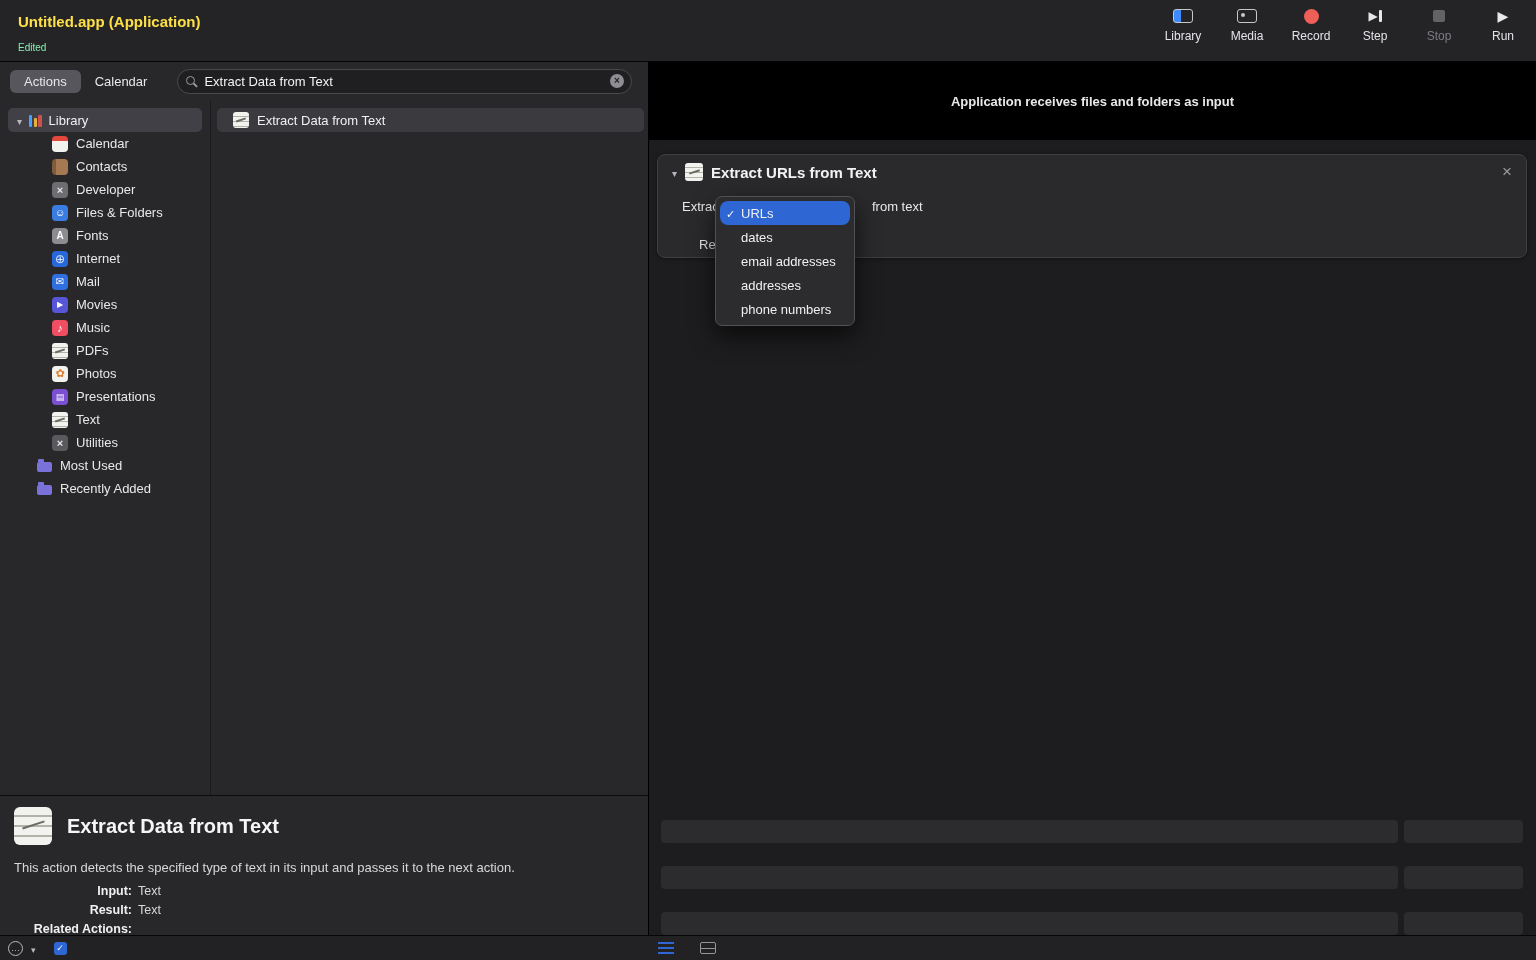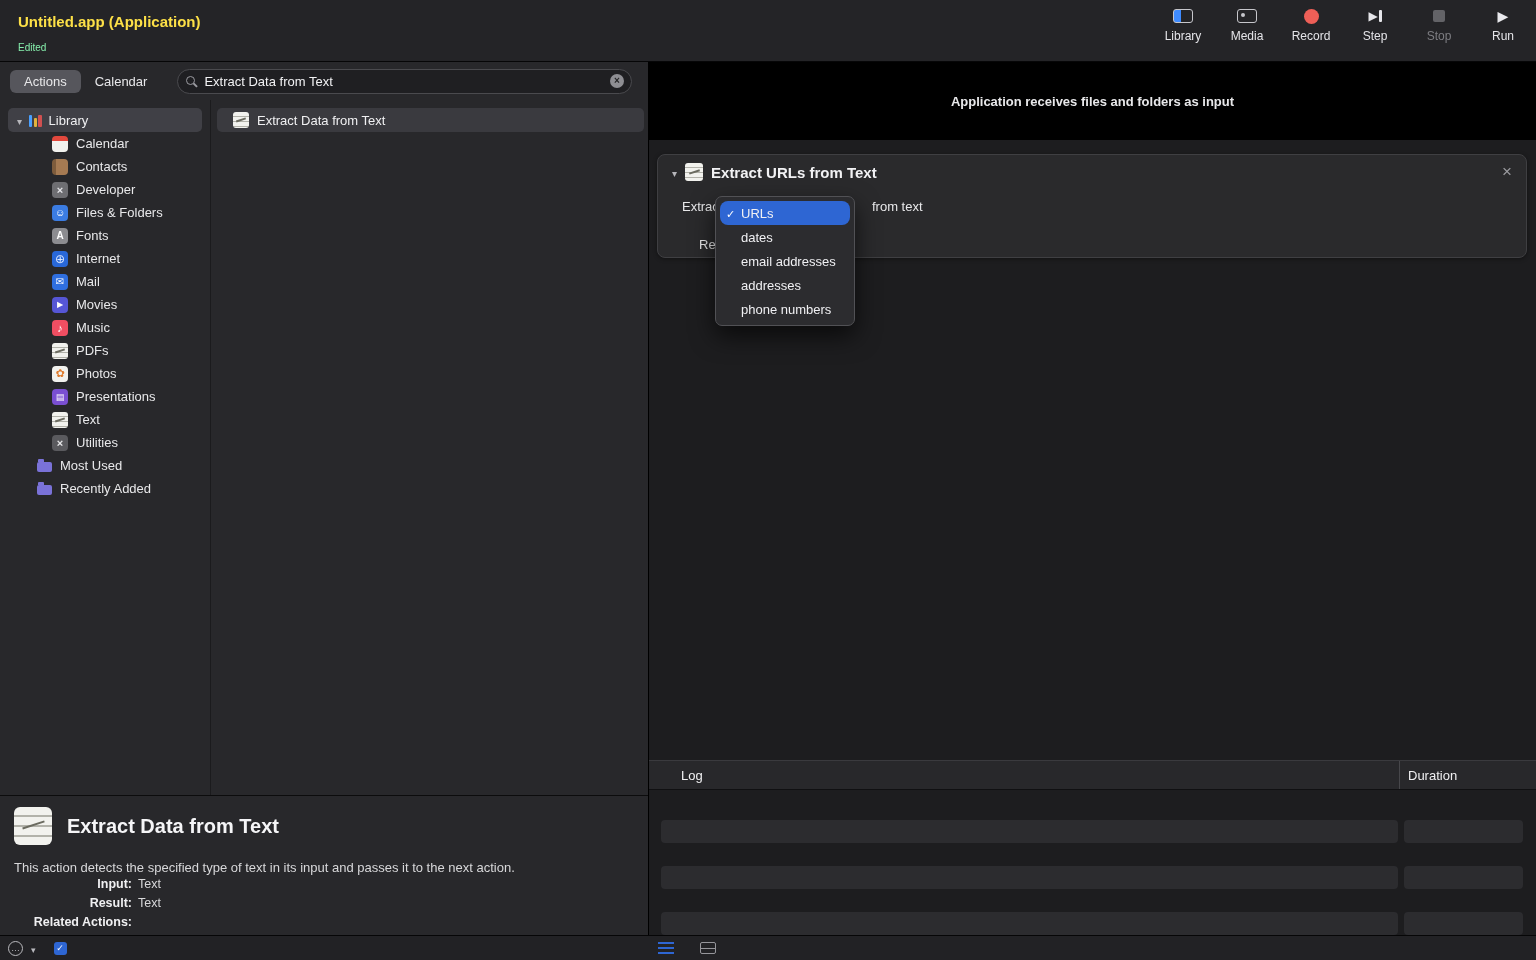--- a/index.html
+++ b/index.html
@@ -78,21 +78,21 @@
   .fold::before{content:"";position:absolute;top:-3px;left:1px;width:6px;height:3px;background:#7a72d8;border-radius:1px 1px 0 0;}
   .fold-wrap{width:16px;display:flex;justify-content:center;}
 
   .result-row{margin:0 4px 0 6px;height:24px;background:#3a3a3f;border-radius:5px;display:flex;align-items:center;gap:8px;padding:0 16px;font-size:13px;color:#f0f0f2;}
 
   
   .desc{position:relative;height:140px;border-top:1px solid #0c0c0d;padding:11px 14px 0 14px;background:#28282b;}
   .desc-head{display:flex;align-items:center;gap:15px;}
   .desc-title{font-size:20px;font-weight:bold;color:#f5f5f7;}
   .desc-body{margin-top:15px;font-size:13px;color:#d8d8da;}
-  .dfields{}
+  .dfields{margin-top:7px;}
   .drow{display:grid;grid-template-columns:118px auto;gap:6px;font-size:12.5px;line-height:19px;}
   .dlab{font-weight:bold;text-align:right;color:#f0f0f2;}
   .dval{color:#d8d8da;}
 
   
   .workpane{position:absolute;left:648px;top:62px;width:888px;height:873px;background:#1d1d1f;border-left:1px solid #000;}
   .banner{height:78px;background:#000;display:flex;align-items:center;justify-content:center;font-size:13px;font-weight:600;color:#e8e8ea;}
   .card{position:absolute;left:8px;top:92px;width:870px;height:104px;background:#2a2a2c;border:1px solid #3f3f42;border-radius:8px;box-shadow:0 1px 4px rgba(0,0,0,.4);}
   .card-head{height:34px;display:flex;align-items:center;gap:8px;padding:0 14px;}
   .card-title{font-size:15px;font-weight:bold;color:#f2f2f4;}
@@ -330,24 +330,20 @@
       <div class="prow">
         <span class="chsp"></span>
         <span>addresses</span>
       </div>
       <div class="prow">
         <span class="chsp"></span>
         <span>phone numbers</span>
       </div>
     </div>
 
-    <div class="loghead">
-      <span class="log-label">Log</span>
-      <span class="dur-cell">Duration</span>
-    </div>
     <div class="lrow r1"></div>
     <div class="lrow d r1"></div>
     <div class="lrow r2"></div>
     <div class="lrow d r2"></div>
     <div class="lrow r3"></div>
     <div class="lrow d r3"></div>
   </div>
 
   <div class="bottombar">
     <span class="i-ell"></span>

